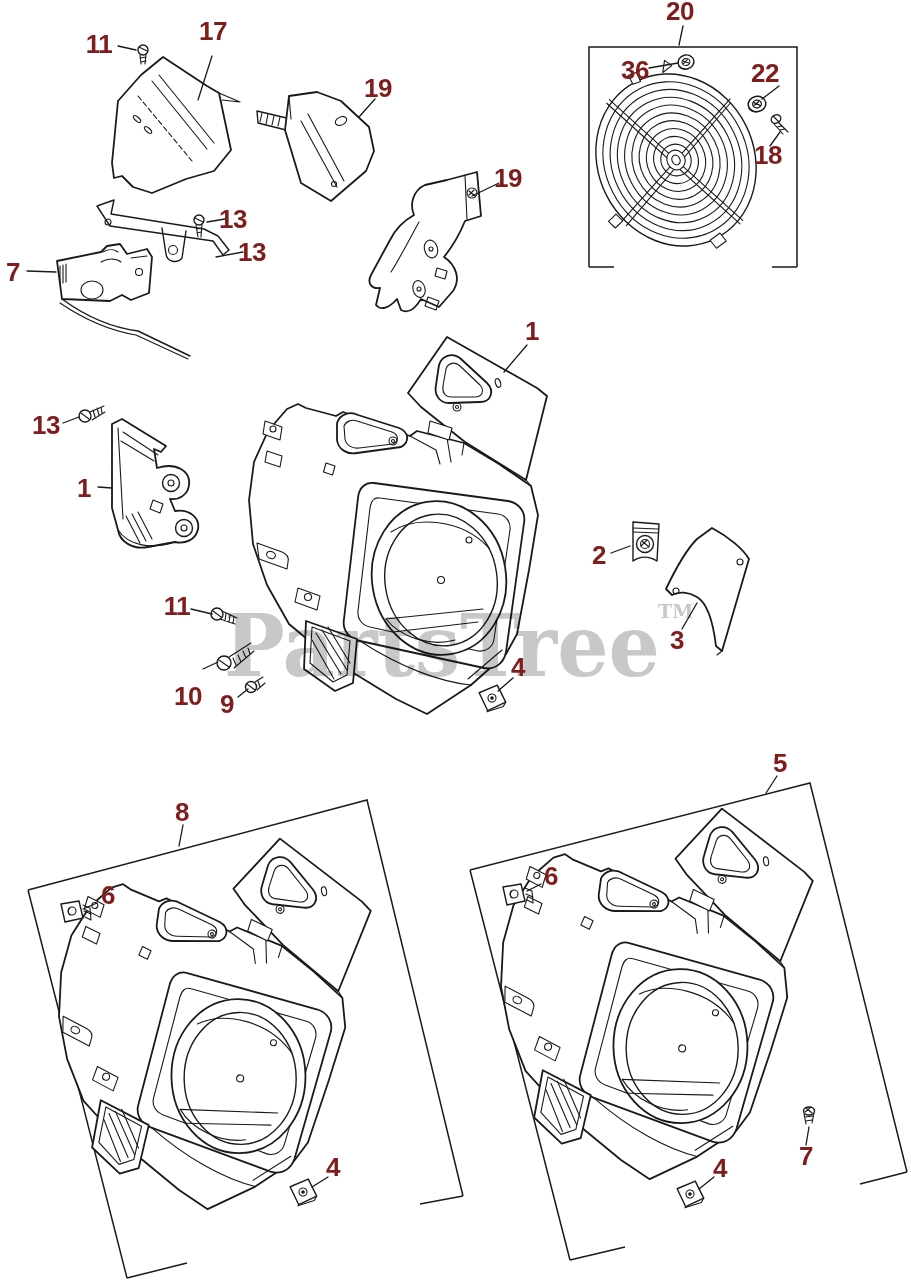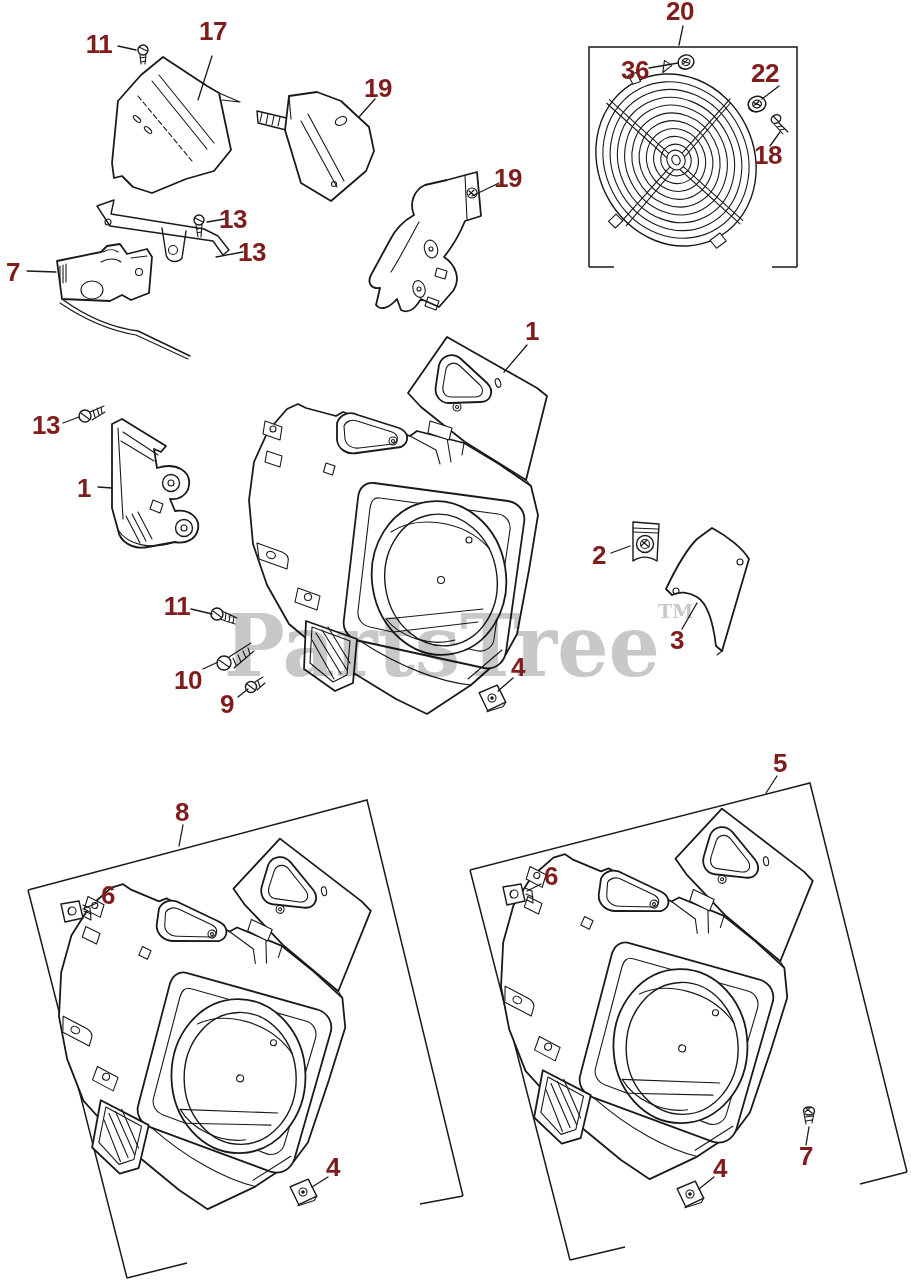--- a/index.html
+++ b/index.html
@@ -305,21 +305,21 @@
   <div class="co" style="left:677px;top:640px">3</div>
   <div class="co" style="left:518px;top:667px">4</div>
   <div class="co" style="left:333px;top:1167px">4</div>
   <div class="co" style="left:720px;top:1168px">4</div>
   <div class="co" style="left:780px;top:763px">5</div>
   <div class="co" style="left:108px;top:895px">6</div>
   <div class="co" style="left:551px;top:876px">6</div>
   <div class="co" style="left:806px;top:1156px">7</div>
   <div class="co" style="left:182px;top:812px">8</div>
   <div class="co" style="left:227px;top:704px">9</div>
-  <div class="co" style="left:188px;top:680px">10</div>
+  <div class="co" style="left:188px;top:696px">10</div>
   <div class="co" style="left:177px;top:606px">11</div>
   <div class="co" style="left:84px;top:488px">1</div>
   <div class="co" style="left:46px;top:425px">13</div>
   <div class="co" style="left:233px;top:219px">13</div>
   <div class="co" style="left:13px;top:272px">7</div>
   <div class="co" style="left:252px;top:252px">13</div>
   <div class="co" style="left:99px;top:44px">11</div>
   <div class="co" style="left:213px;top:31px">17</div>
   <div class="co" style="left:378px;top:88px">19</div>
   <div class="co" style="left:508px;top:178px">19</div>

